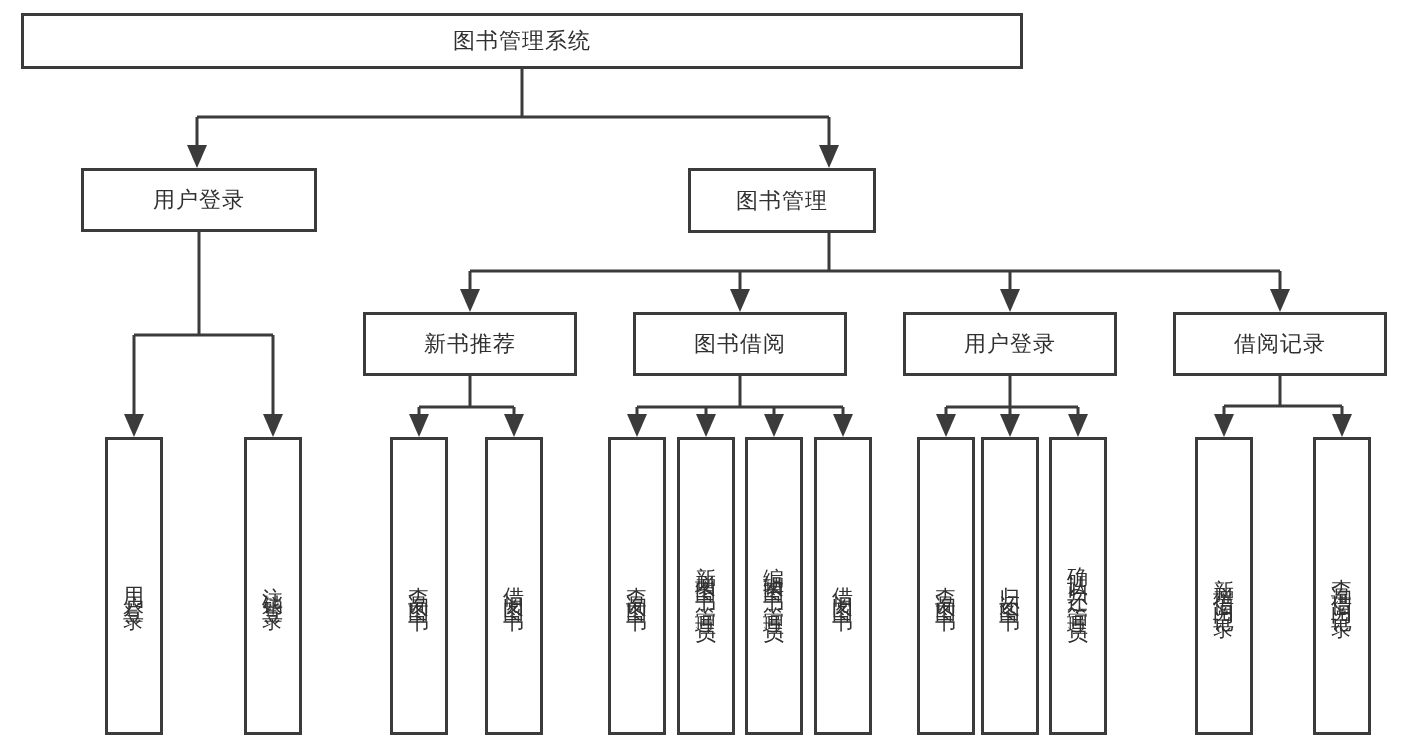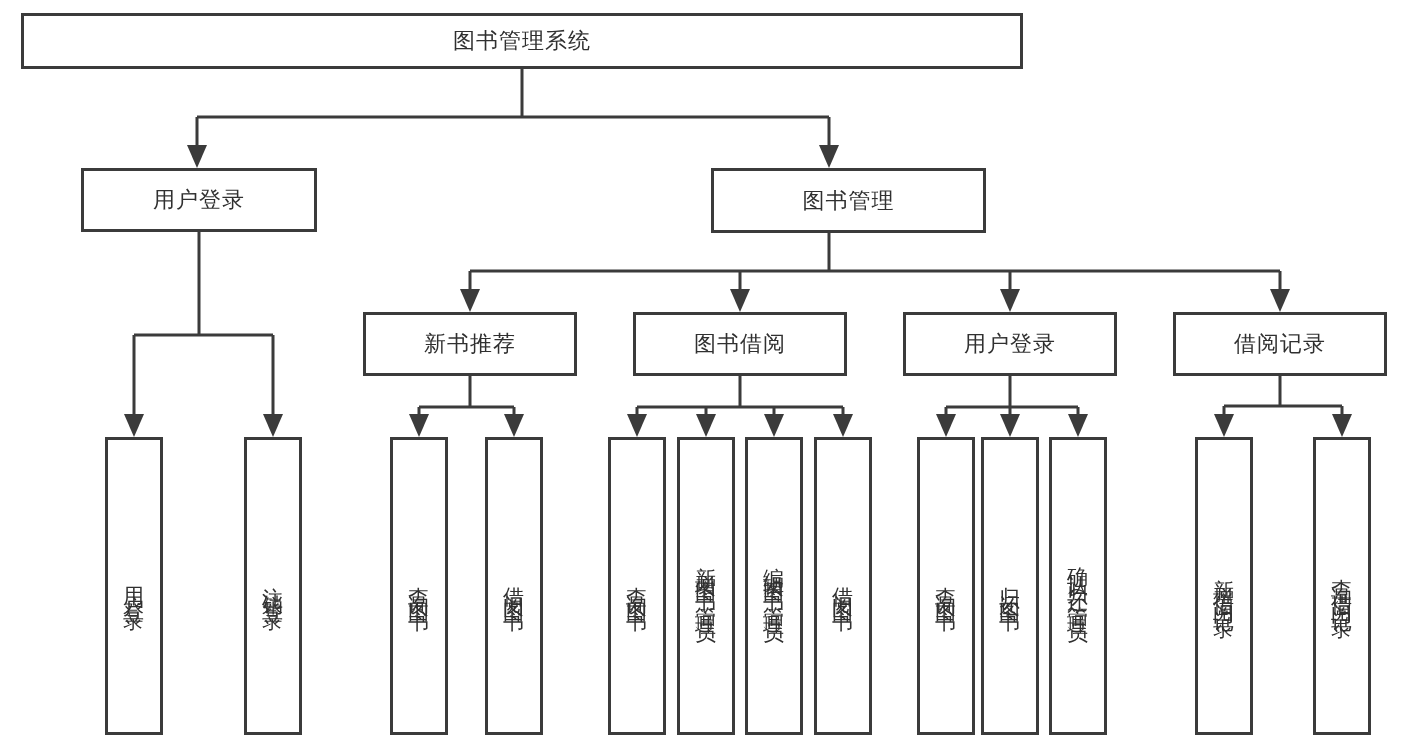--- a/index.html
+++ b/index.html
@@ -67,21 +67,21 @@
     <polygon points="936,414 956,414 946,437"></polygon>
     <polygon points="1000,414 1020,414 1010,437"></polygon>
     <polygon points="1068,414 1088,414 1078,437"></polygon>
     <polygon points="1214,414 1234,414 1224,437"></polygon>
     <polygon points="1332,414 1352,414 1342,437"></polygon>
   </svg>
 
   <div class="box" style="left:21px;top:13px;width:1002px;height:56px;">图书管理系统</div>
 
   <div class="box" style="left:81px;top:168px;width:236px;height:64px;">用户登录</div>
-  <div class="box" style="left:711px;top:168px;width:275px;height:65px;">图书管理</div>
+  <div class="box" style="left:688px;top:168px;width:188px;height:65px;">图书管理</div>
 
   <div class="box" style="left:633px;top:312px;width:214px;height:64px;">图书借阅</div>
   <div class="box" style="left:363px;top:312px;width:214px;height:64px;">新书推荐</div>
   <div class="box" style="left:903px;top:312px;width:214px;height:64px;">用户登录</div>
   <div class="box" style="left:1173px;top:312px;width:214px;height:64px;">借阅记录</div>
 
   <div class="box leaf" style="left:105px;top:437px;width:58px;height:298px;">用户登录</div>
   <div class="box leaf" style="left:244px;top:437px;width:58px;height:298px;">注销登录</div>
 
   <div class="box leaf" style="left:390px;top:437px;width:58px;height:298px;">查询图书</div>

